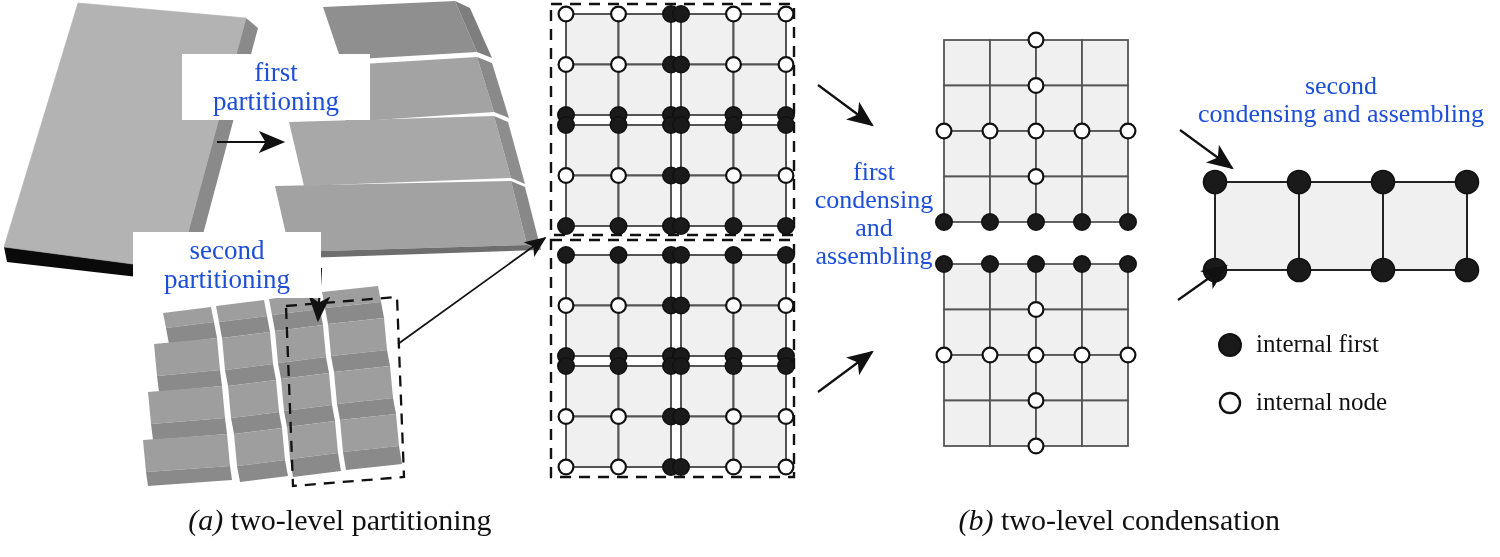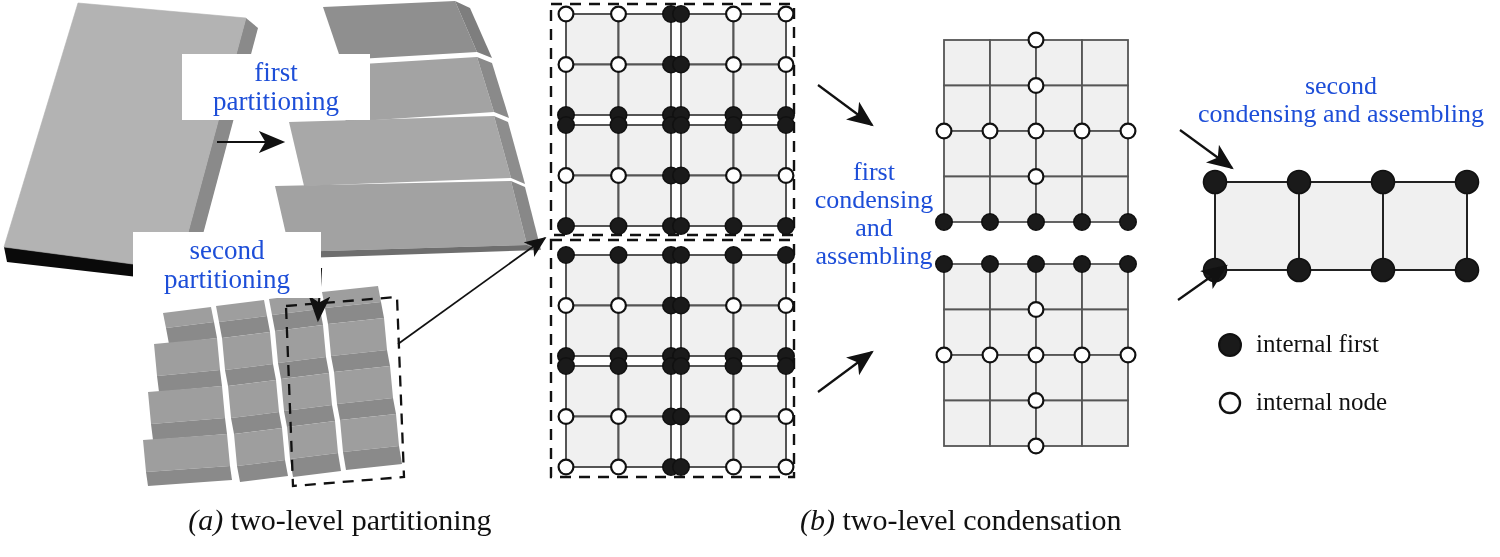--- a/index.html
+++ b/index.html
@@ -353,18 +353,18 @@
   <div class="lbl txt-second-cond" style="left:1182px;top:72px;width:318px;">second
 condensing and assembling</div>
 
   <div class="legend-txt" style="left:1256px;top:330px;">internal first</div>
   <div class="legend-txt" style="left:1256px;top:388px;">internal node</div>
 
   <div class="caption" style="position:absolute;left:100px;top:503px;width:480px;text-align:center;">
     <i>(a)</i>
     <span>two-level partitioning</span>
   </div>
-  <div class="caption" style="position:absolute;left:800px;top:503px;width:480px;text-align:left;">
+  <div class="caption" style="position:absolute;left:800px;top:503px;width:480px;text-align:right;">
     <i>(b)</i>
     <span>two-level condensation</span>
   </div>
 
 </div>
 
 </body></html>

